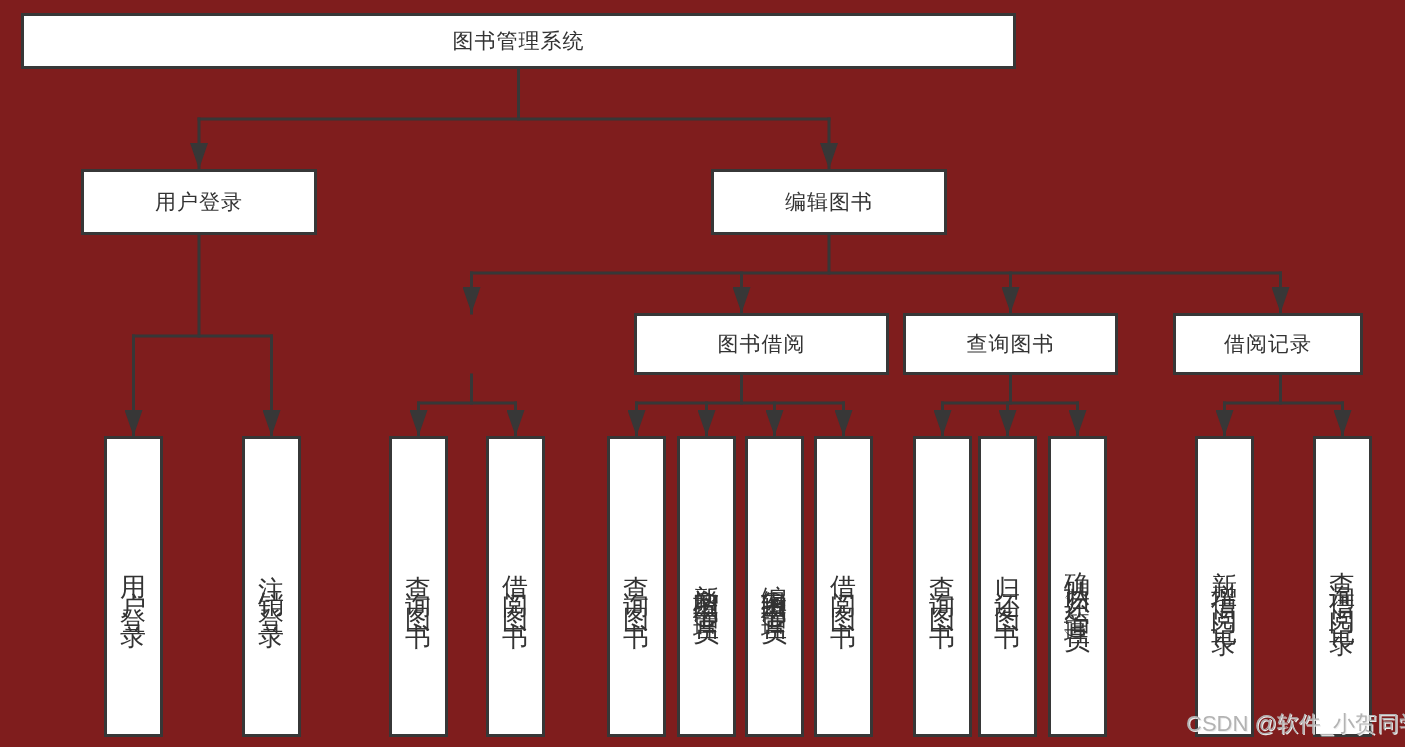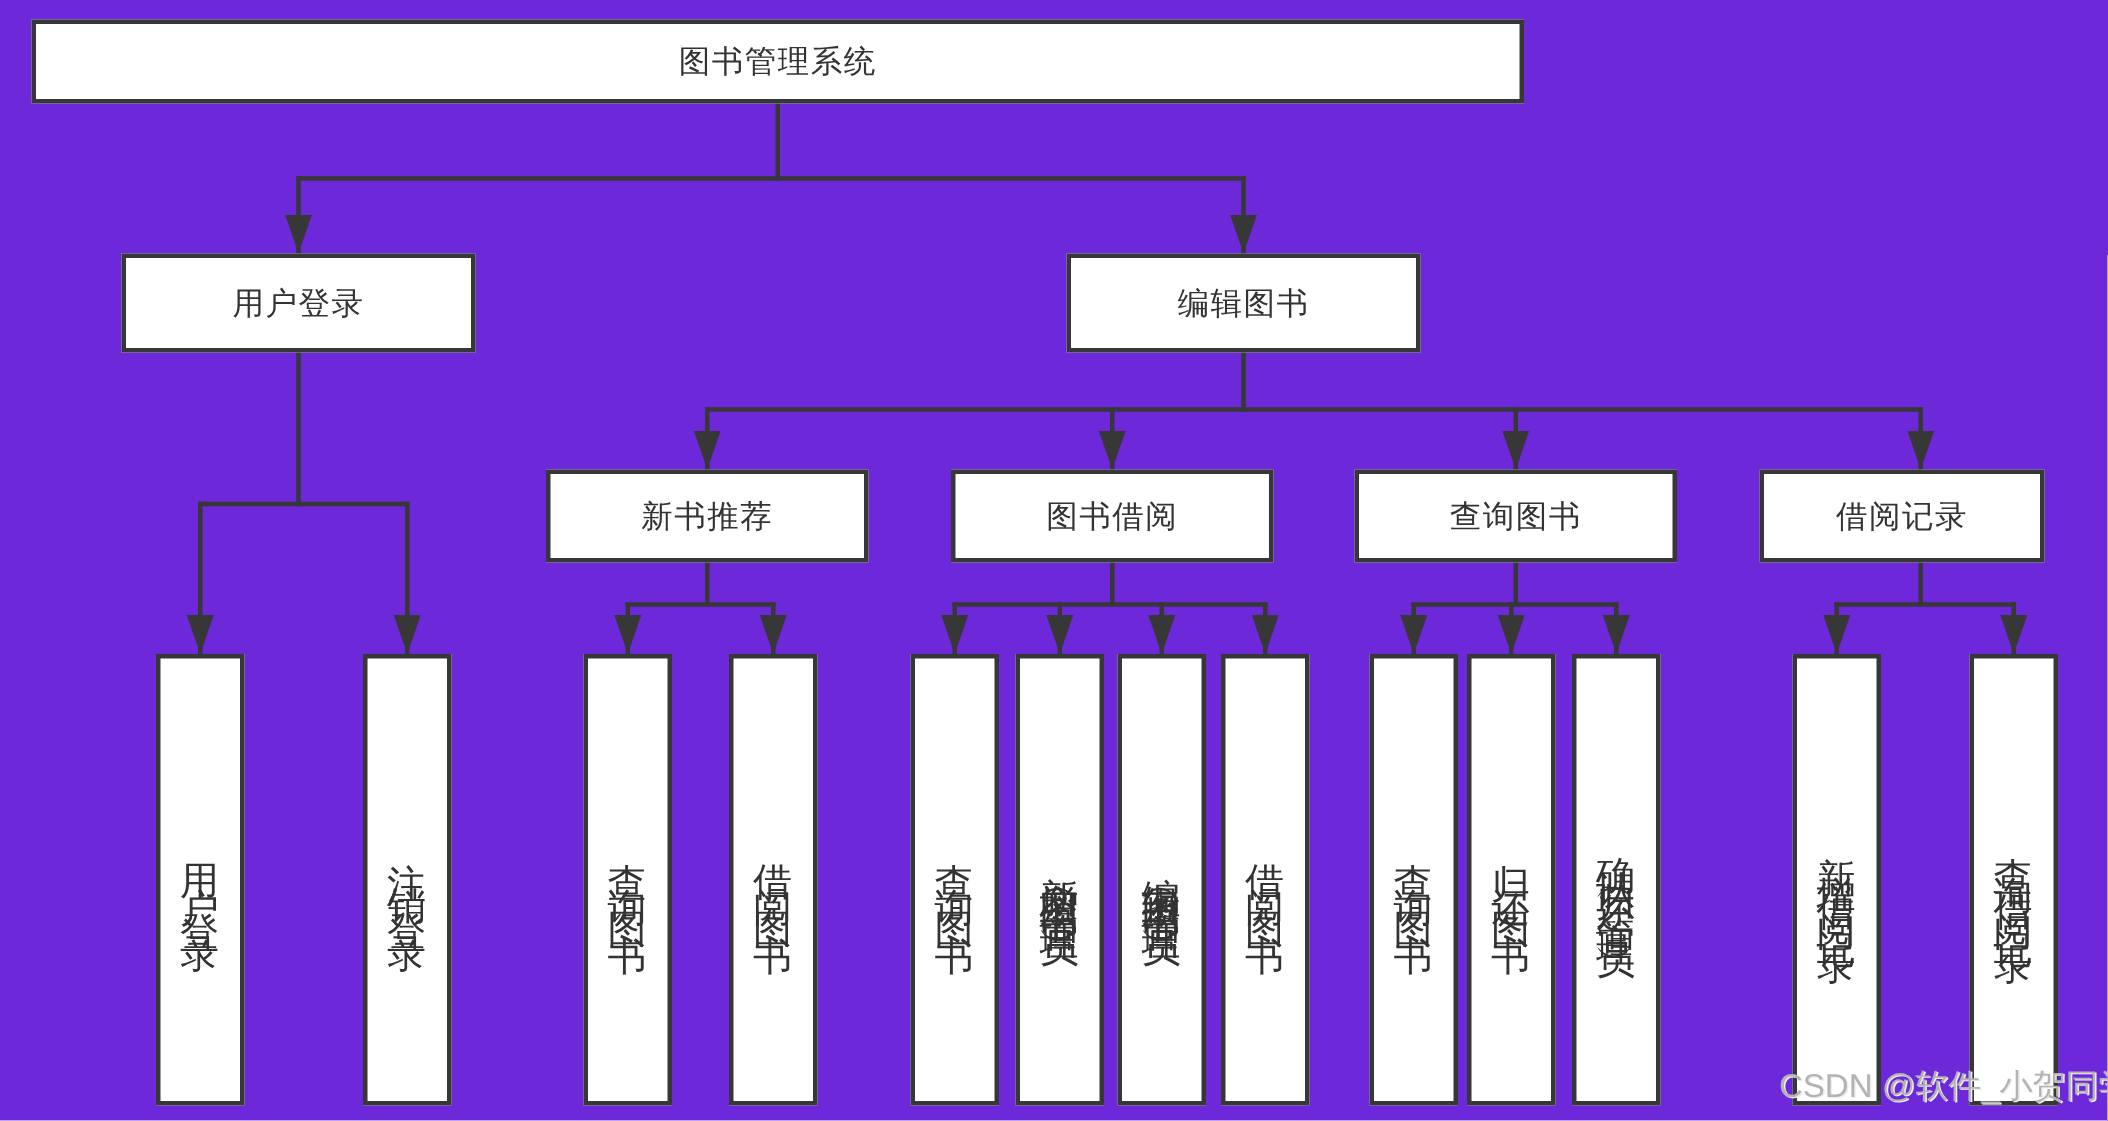--- a/index.html
+++ b/index.html
@@ -1,17 +1,17 @@
 <!DOCTYPE html>
 <html><head>
 <meta charset="utf-8">
 <style>
   html,body{margin:0;padding:0;background:#fff;}
   .canvas{
-    position:relative;width:1405px;height:747px;background:#6d28d9;
+    position:relative;width:1405px;height:747px;background:#7f1d1d;
     font-family:"Liberation Sans",sans-serif;color:#333333;overflow:hidden;
   }
   svg.connectors{position:absolute;left:0;top:0;z-index:1;}
   .box{
     position:absolute;z-index:2;background:#ffffff;border:3px solid #373737;
     box-sizing:border-box;display:flex;align-items:center;justify-content:center;
   }
   .hlabel{font-size:21px;letter-spacing:1px;color:#333;white-space:nowrap;}
   .leaf span{
     writing-mode:vertical-rl;font-size:26px;color:#333;line-height:1;white-space:nowrap;
@@ -84,24 +84,21 @@
     <span class="hlabel">图书管理系统</span>
   </div>
 
   <div class="box" style="left:81px;top:169px;width:236px;height:66px">
     <span class="hlabel">用户登录</span>
   </div>
   <div class="box" style="left:711px;top:169px;width:236px;height:66px">
     <span class="hlabel">编辑图书</span>
   </div>
 
-  <div class="box" style="left:364px;top:313px;width:215px;height:62px">
-    <span class="hlabel">新书推荐</span>
-  </div>
-  <div class="box" style="left:634px;top:313px;width:215px;height:62px">
+  <div class="box" style="left:634px;top:313px;width:255px;height:62px">
     <span class="hlabel">图书借阅</span>
   </div>
   <div class="box" style="left:903px;top:313px;width:215px;height:62px">
     <span class="hlabel">查询图书</span>
   </div>
   <div class="box" style="left:1173px;top:313px;width:190px;height:62px">
     <span class="hlabel">借阅记录</span>
   </div>
 
   <div class="box leaf ls-16" style="left:104px;top:436px;width:59px;height:301px">

